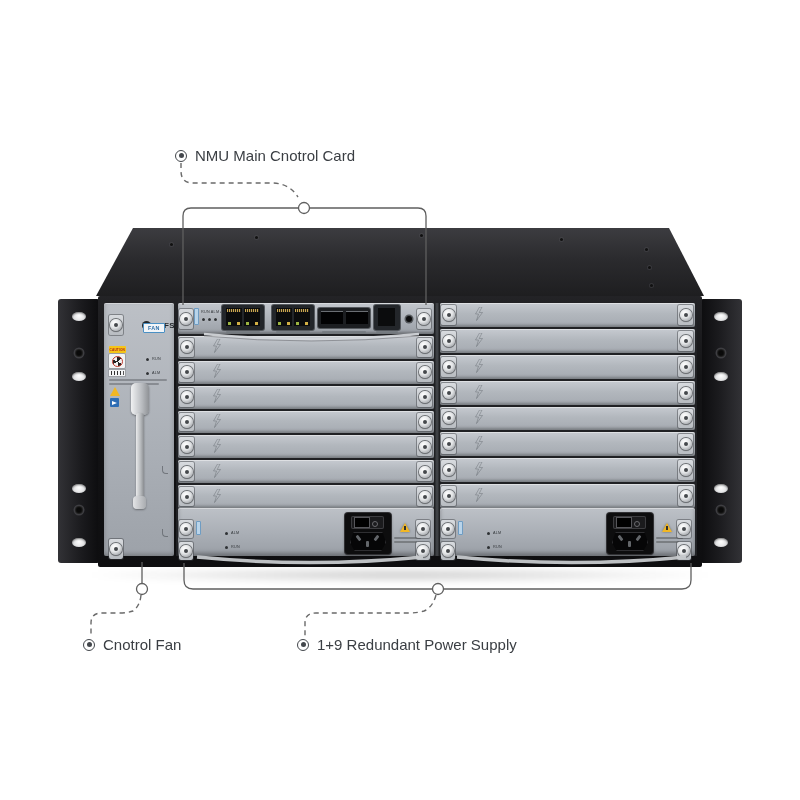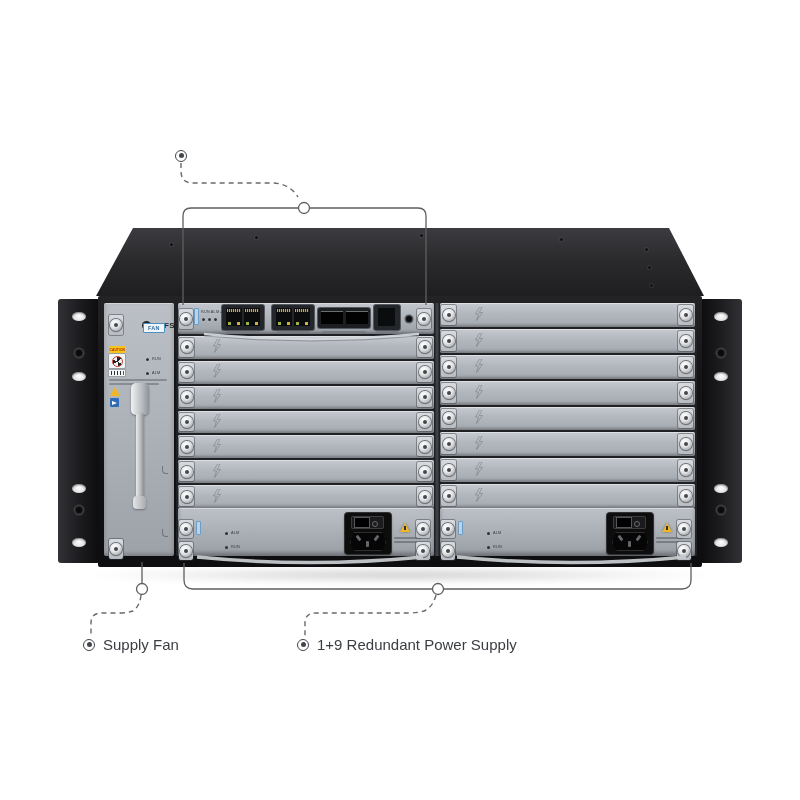--- a/index.html
+++ b/index.html
@@ -161,25 +161,26 @@
           background:radial-gradient(ellipse at center,rgba(20,20,20,.22),rgba(20,20,20,0) 70%);
           filter:blur(3px);}
 </style>
 </head>
 <body>
 
 <div class="stage">
 
   <div class="callout" style="left:175px;top:147px;">
     <span class="bullet"></span>
+    <span class="txt">NMU Main Cnotrol Card</span>
   </div>
 
   <div class="callout" style="left:83px;top:636px;">
     <span class="bullet"></span>
-    <span class="txt">Supply Fan</span>
+    <span class="txt">Cnotrol Fan</span>
   </div>
 
   <div class="callout" style="left:297px;top:636px;">
     <span class="bullet"></span>
     <span class="txt">1+9 Redundant Power Supply</span>
   </div>
 
   <div class="shadow"></div>
 
   <div class="lid">

